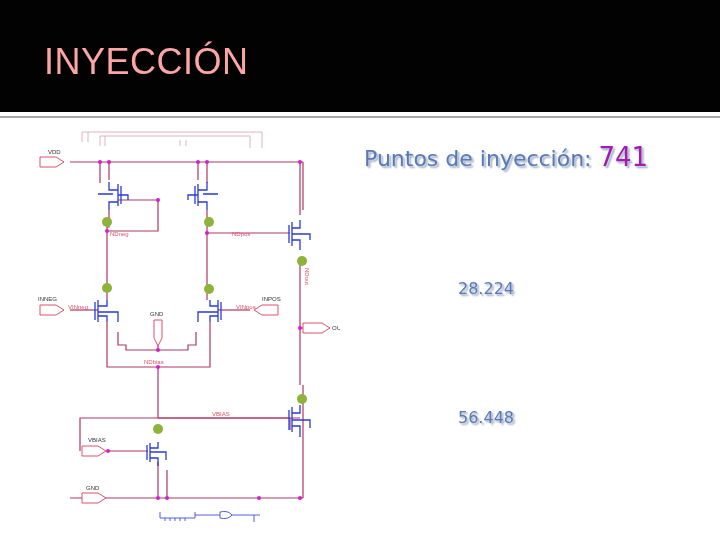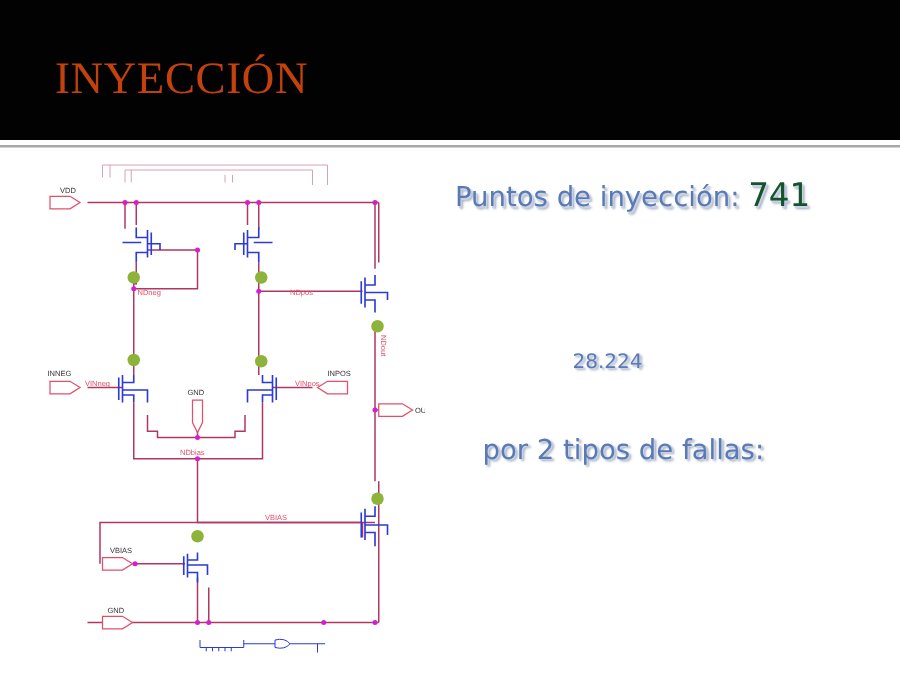--- a/index.html
+++ b/index.html
@@ -1,25 +1,25 @@
 <!DOCTYPE html>
 <html><head>
 <meta charset="utf-8">
 <style>
   html, body { margin: 0; padding: 0; }
   body { width: 720px; height: 540px; background: #ffffff; position: relative; overflow: hidden; font-family: "DejaVu Sans", sans-serif; }
   .header { position: absolute; left: 0; top: 0; width: 720px; height: 112px; background: #020202; }
-  .title { position: absolute; left: 44px; top: 44px; font-family: Liberation Serif, serif; font-size: 36px; letter-spacing: 0.5px; color: #c2410c; line-height: 1; }
+  .title { position: absolute; left: 44px; top: 44px; font-family: Liberation Sans, sans-serif; font-size: 36px; letter-spacing: 0.5px; color: #fca5a5; line-height: 1; }
   .divider { position: absolute; left: 0; top: 116px; width: 720px; height: 2px; background: #a8a8a8; }
   .schematic { position: absolute; left: 30px; top: 125px; width: 310px; height: 405px; }
   .bullets { position: absolute; left: 0; top: 0; width: 720px; height: 540px; pointer-events: none; }
   .line { position: absolute; font-family: "DejaVu Sans", sans-serif; color: #5a7ab6; font-size: 22px; white-space: nowrap;
           text-shadow: 1px 1px 0 #c9d2e2, 2px 2px 2px #9aa6bc; }
   .line.num { font-size: 16px; }
-  .line .big { font-size: 26px; color: #14532d; }
+  .line .big { font-size: 26px; color: #a21caf; }
 </style>
 </head>
 <body>
 
 <div class="header">
   <div class="title">INYECCIÓN</div>
 </div>
 <div class="divider"></div>
 
 <svg class="schematic" viewBox="30 125 310 405" width="310" height="405" xmlns="http://www.w3.org/2000/svg">
@@ -140,14 +140,14 @@
     <text x="305" y="268" fill="#e0506b" transform="rotate(90 305 268)">NDout</text>
   </g>
 </svg>
 
 <div class="bullets">
   <div class="line" style="left:364px; top:142px;">
     <span>Puntos de inyección:</span>
     <span class="big">741</span>
   </div>
   <div class="line num" style="left:458px; top:279px;">28.224</div>
-  <div class="line" style="left:386px; top:348px;">por 2 tipos de fallas:</div>
+  <div class="line num" style="left:458px; top:408px;">56.448</div>
 </div>
 
 </body></html>

